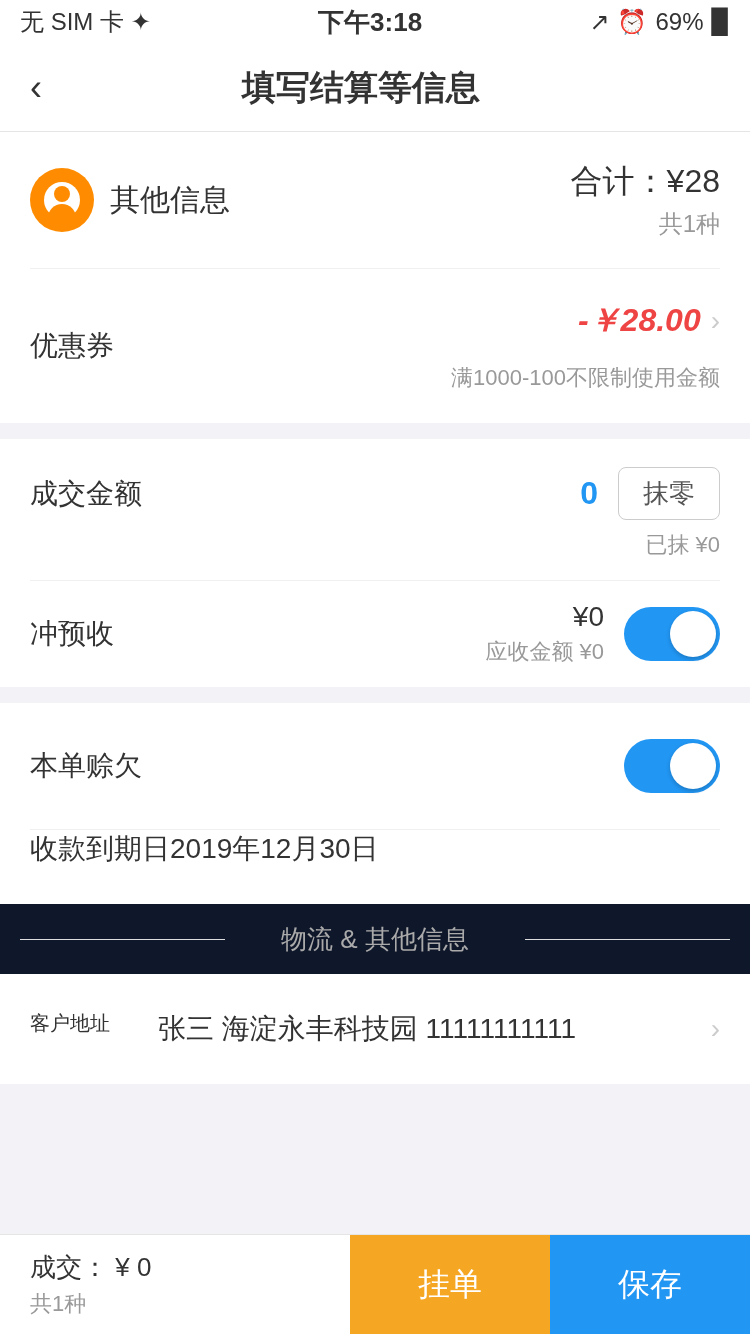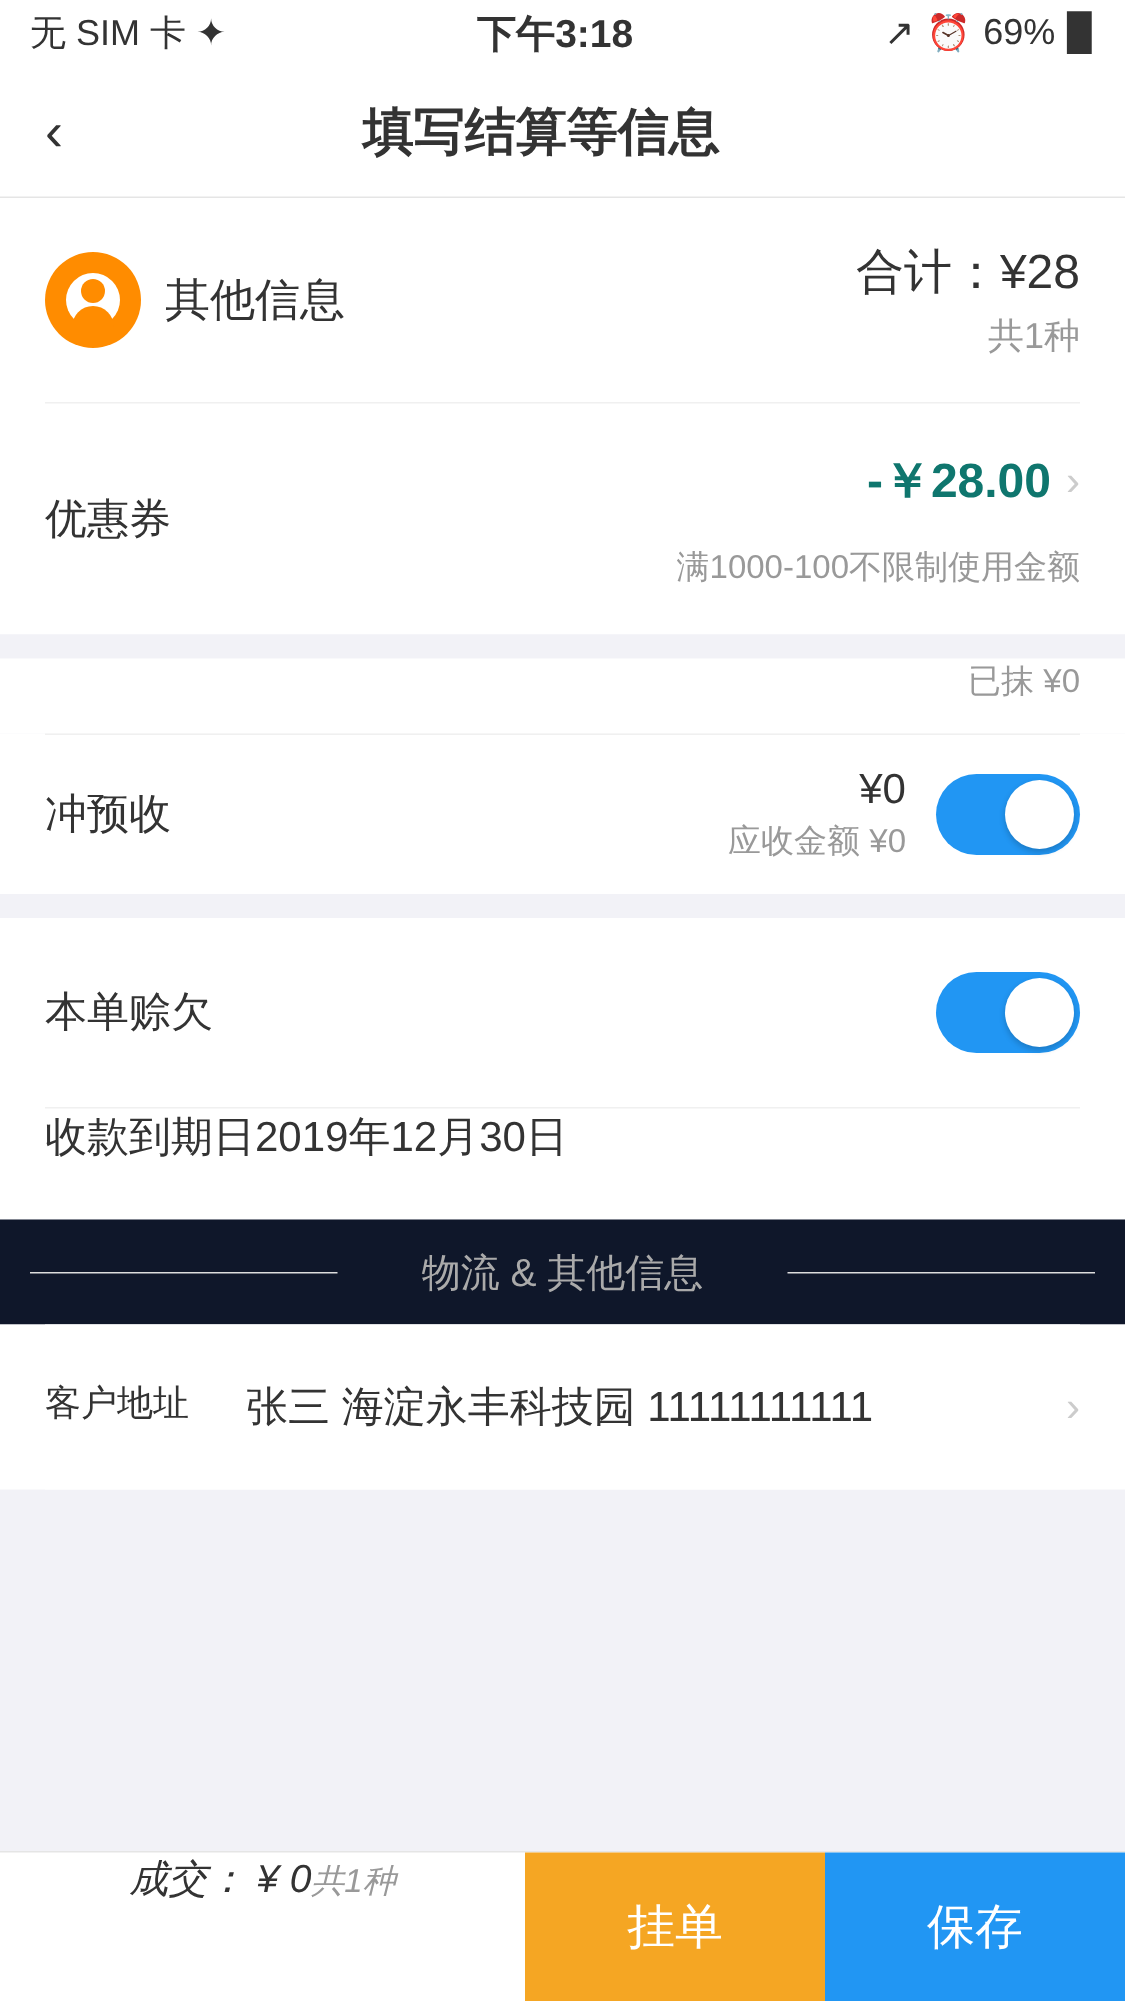--- a/index.html
+++ b/index.html
@@ -121,21 +121,21 @@
 
     
     .coupon-row {
       display: flex;
       align-items: center;
       justify-content: space-between;
       padding: 30px 0;
       border-top: 1px solid #f0f0f0;
     }
     .coupon-label { font-size: 28px; color: #333; }
-    .coupon-amount { font-size: 32px; color: #0f766e; font-weight: 600; }
+    .coupon-amount { font-size: 32px; color: #ef4444; font-weight: 600; font-style: italic; }
     .coupon-desc { font-size: 22px; color: #999; margin-top: 20px; text-align: right; }
     .coupon-right-block { text-align: right; }
     .chevron-icon { color: #ccc; font-size: 28px; }
 
     
     .deal-row {
       display: flex;
       align-items: center;
       justify-content: space-between;
       padding: 28px 0 10px 0;
@@ -233,44 +233,43 @@
 
     
     .address-row {
       display: flex;
       align-items: center;
       justify-content: space-between;
       padding: 36px 0;
       background: #fff;
     }
     .address-left { display: flex; align-items: flex-start; }
-    .address-key { font-size: 24px; color: #333; margin-right: 38px; white-space: nowrap; flex-shrink: 0; }
+    .address-key { font-size: 20px; color: #333; margin-right: 48px; white-space: nowrap; flex-shrink: 0; }
     .address-val { font-size: 28px; color: #333; }
 
     
     .bottom-spacer { height: 200px; }
 
     
     .footer {
       position: fixed;
       bottom: 0;
       left: 0;
       width: 750px;
       height: 100px;
       display: flex;
       background: #fff;
       border-top: 1px solid #e5e5e5;
     }
     .footer-info {
       display: flex;
-      flex-direction: row;
+      flex-direction: column;
       justify-content: center;
       padding: 0 30px;
       flex: 1;
-      font-style: italic;
     }
     .footer-deal { font-size: 26px; color: #333; }
     .footer-count { font-size: 22px; color: #999; margin-top: 4px; }
     .footer-btn-hang {
       width: 200px;
       background: #f5a623;
       display: flex;
       align-items: center;
       justify-content: center;
       font-size: 32px;
@@ -335,20 +334,27 @@
         <span class="chevron-icon">›</span>
       </div>
       <div class="coupon-desc">满1000-100不限制使用金额</div>
     </div>
   </div>
 </div>
 
 <div class="section-divider"></div>
 
 <div class="section-white">
+  <div class="deal-row">
+    <span class="deal-label">成交金额</span>
+    <div class="deal-right">
+      <span class="deal-amount">0</span>
+      <button class="round-btn">抹零</button>
+    </div>
+  </div>
   <div class="deal-sub">已抹  ¥0</div>
 </div>
 
 <div class="section-white">
   <div class="advance-row">
     <span class="advance-label">冲预收</span>
     <div class="advance-right">
       <div class="advance-amount-block">
         <div class="advance-amount">¥0</div>
         <div class="advance-sub">应收金额 ¥0</div>

